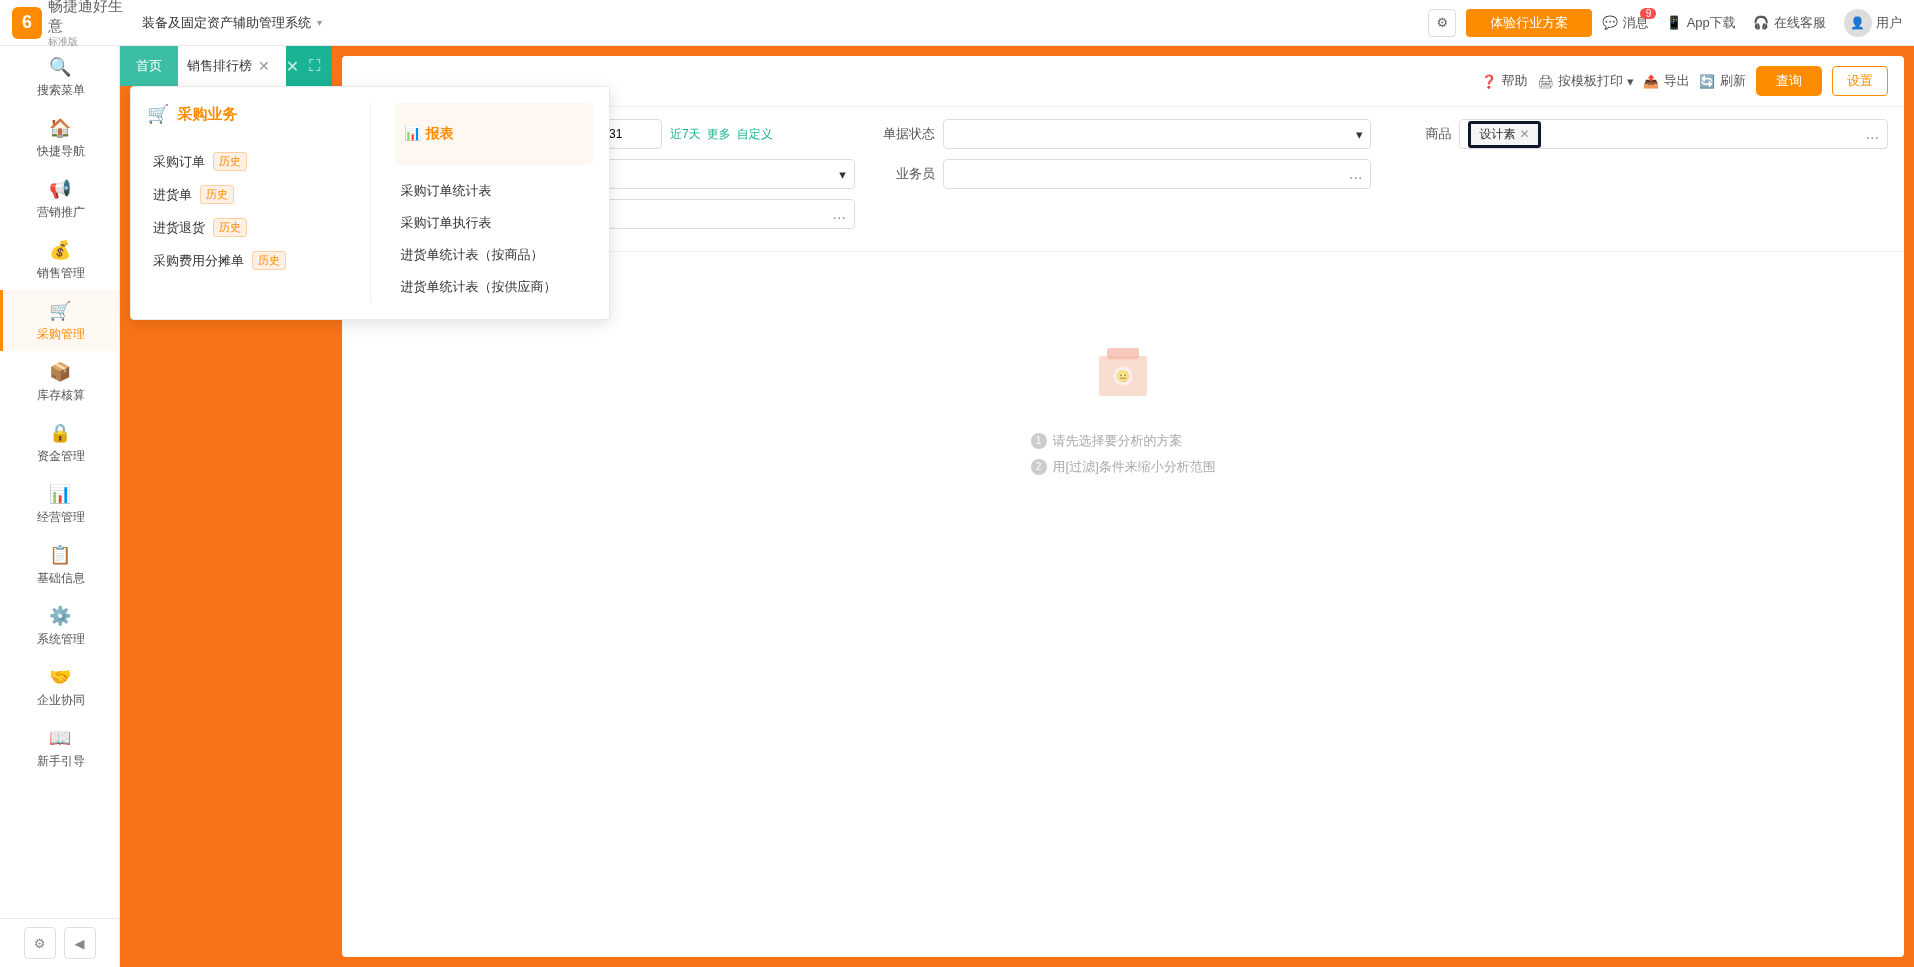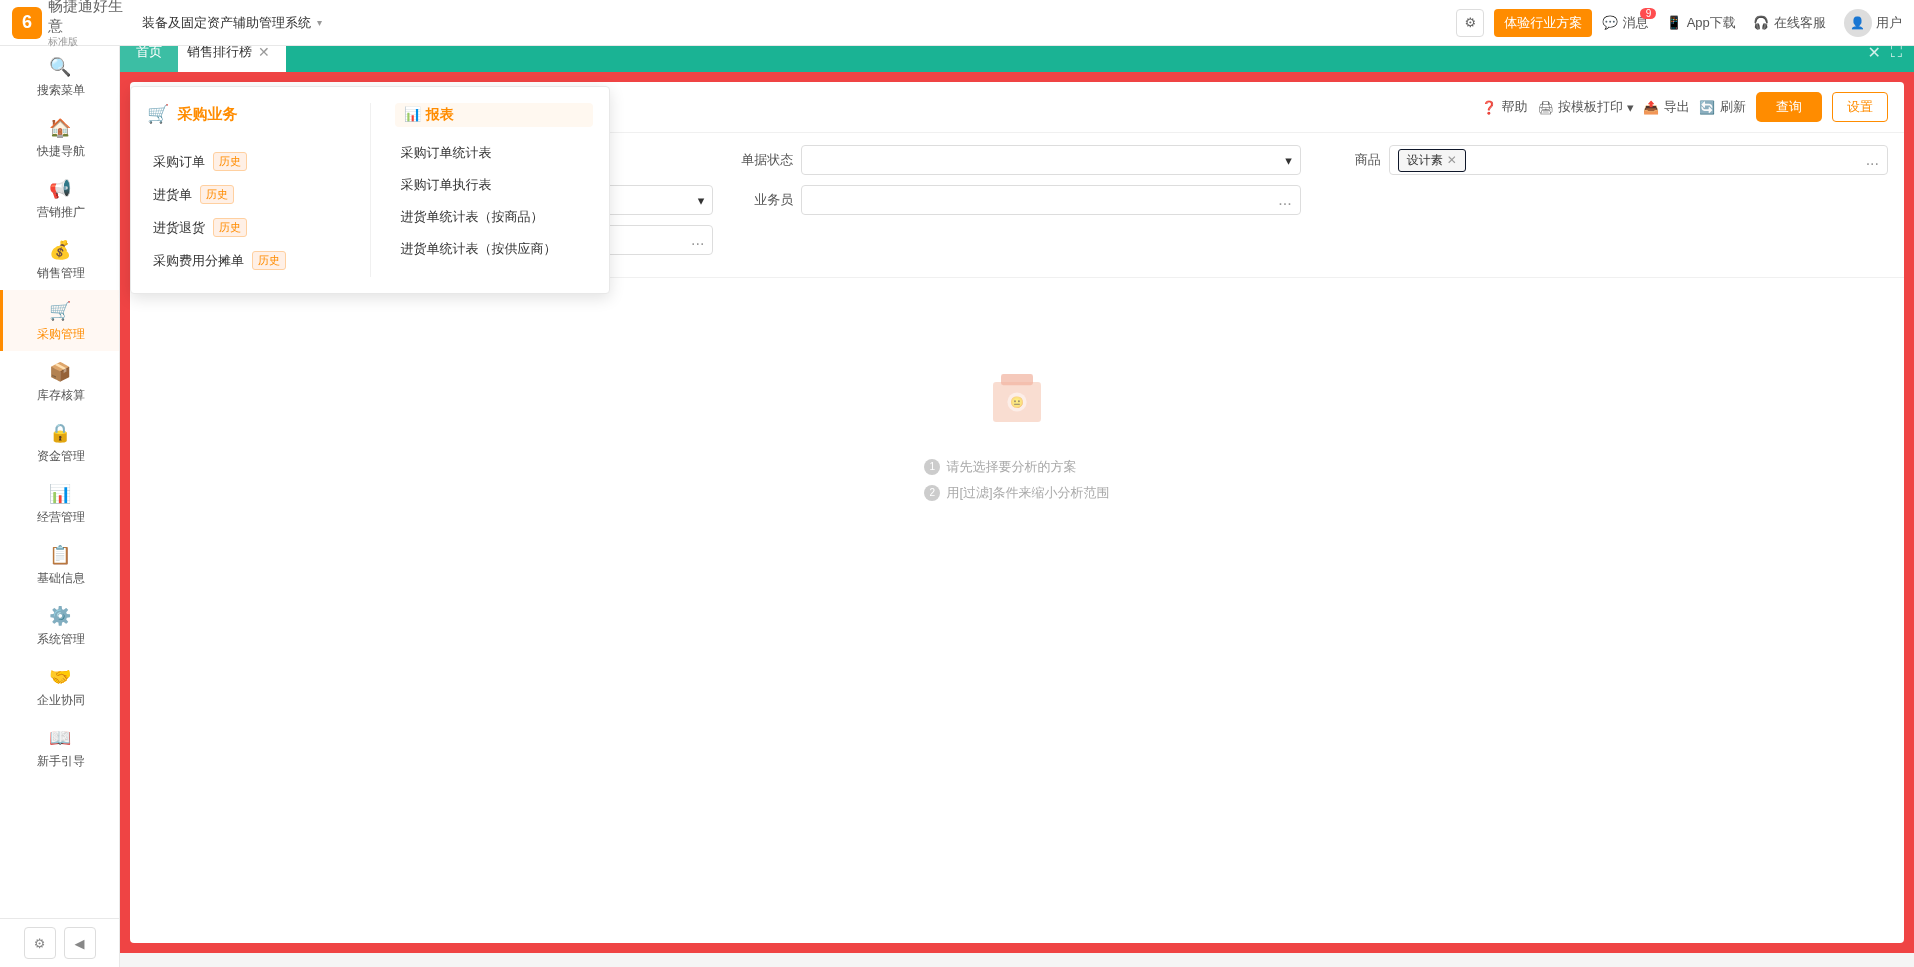--- a/index.html
+++ b/index.html
@@ -46,21 +46,21 @@
       width: 28px; height: 28px;
       border: 1px solid #ddd;
       border-radius: 4px;
       display: flex; align-items: center; justify-content: center;
       cursor: pointer; color: #666;
     }
     .industry-btn {
       background: #ff8c00;
       color: #fff;
       border: none;
-      padding: 5px 10px;
+      padding: 5px 24px;
       border-radius: 4px;
       cursor: pointer;
       font-size: 13px;
     }
     .header-right {
       margin-left: auto;
       display: flex; align-items: center; gap: 18px;
     }
     .header-right-item {
       display: flex; align-items: center; gap: 4px;
@@ -126,26 +126,26 @@
     .sidebar-bottom-btn {
       width: 32px; height: 32px;
       border: 1px solid #ddd;
       border-radius: 4px;
       display: flex; align-items: center; justify-content: center;
       cursor: pointer; color: #888;
     }
 
     
     .main-content {
-      margin-top: 32px;
+      margin-top: 46px;
       margin-left: 120px;
       height: calc(967px - 46px);
       display: flex;
-      flex-direction: column;
-      background: #ef4444;
+      flex-direction: row;
+      background: #f97316;
     }
 
     
     .tab-bar {
       height: 40px;
       background: #1ab394;
       display: flex;
       align-items: stretch;
     }
     .tab-item {
@@ -258,21 +258,21 @@
       border-radius: 4px;
       padding: 0 8px;
       font-size: 13px;
       outline: none;
       background: #fff;
       cursor: pointer;
       display: flex; align-items: center; justify-content: space-between;
     }
     .filter-tag {
       background: #f5f5f5;
-      border: 1px solid #0f172a;
+      border: 3px solid #0f172a;
       border-radius: 3px;
       padding: 2px 8px;
       font-size: 12px;
       display: inline-flex; align-items: center; gap: 4px;
     }
     .tag-close { color: #999; cursor: pointer; }
     .date-range {
       display: flex; align-items: center; gap: 4px;
     }
     .date-input {
@@ -368,21 +368,21 @@
       background: #fff0e6;
       color: #ff8c00;
       border: 1px solid #ffd0a0;
       border-radius: 3px;
       font-size: 11px;
       padding: 1px 5px;
     }
     .right-col-title {
       color: #ff8c00;
       background: #fff8f0;
-      padding: 3px 10px;
+      padding: 22px 10px;
       border-radius: 4px;
       font-size: 14px;
       font-weight: bold;
       margin-bottom: 10px;
     }
   </style>
 </head>
 <body>
 
 <div class="top-header">

